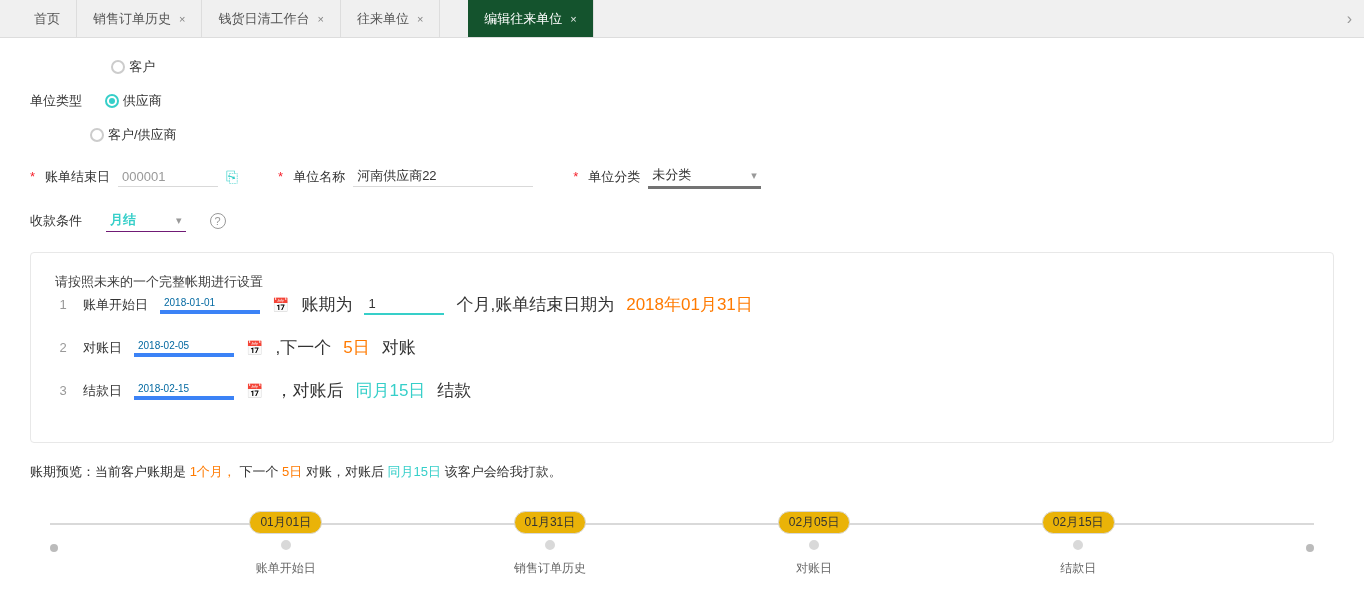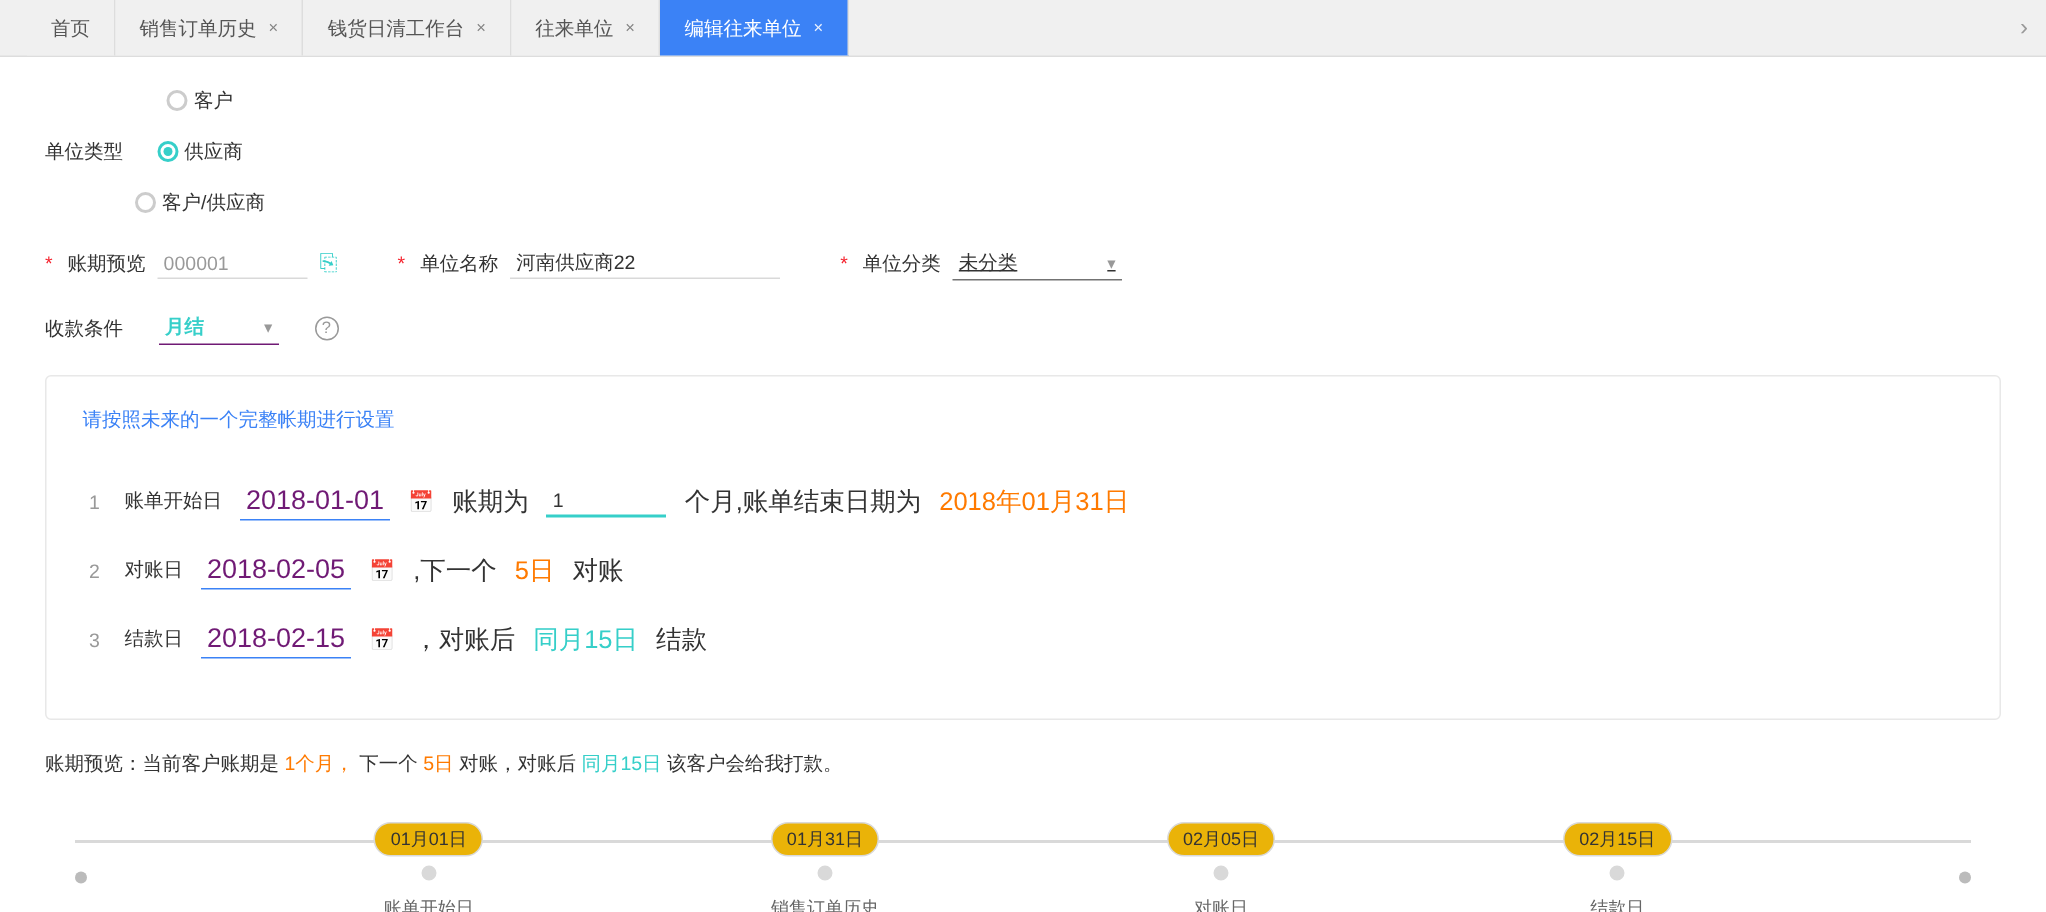--- a/index.html
+++ b/index.html
@@ -21,22 +21,23 @@
       height: 100%;
       cursor: pointer;
       font-size: 13px;
       color: #555;
       border-right: 1px solid #ddd;
       white-space: nowrap;
       background: #f0f0f0;
       gap: 6px;
     }
     .tab.active {
-      background: #3b82f6;
+      background: #14532d;
       color: #fff;
+      margin-left: 28px;
     }
     .tab .close-btn {
       font-size: 11px;
       color: inherit;
       opacity: 0.7;
       cursor: pointer;
       margin-left: 2px;
     }
     .tab.active .close-btn { color: #fff; opacity: 0.9; }
     .tab-more {
@@ -134,25 +135,24 @@
     .copy-icon {
       color: #36cfc9;
       font-size: 15px;
       cursor: pointer;
     }
 
     
     .dropdown {
       display: flex;
       align-items: center;
-      border-bottom: 1px solid #737373;
+      border-bottom: 3px solid #737373;
       padding: 2px 4px;
       cursor: pointer;
       gap: 60px;
-      text-decoration: underline;
     }
     .dropdown-text { color: #333; }
     .dropdown-arrow { color: #999; font-size: 11px; }
 
     
     .payment-row {
       display: flex;
       align-items: center;
       gap: 24px;
       margin-bottom: 20px;
@@ -180,22 +180,22 @@
     }
 
     
     .period-box {
       border: 1px solid #e8e8e8;
       border-radius: 4px;
       padding: 20px 24px;
       margin-bottom: 20px;
     }
     .period-hint {
-      color: #3b82f6;
-      margin-bottom: 32px;
+      color: #404040;
+      margin-bottom: 2px;
       font-size: 13px;
     }
 
     
     .period-row {
       display: flex;
       align-items: center;
       gap: 12px;
       margin-bottom: 20px;
     }
@@ -203,25 +203,25 @@
       color: #999;
       width: 16px;
       text-align: center;
     }
     .period-field-label {
       color: #333;
       white-space: nowrap;
     }
     .date-input {
       border: none;
-      border-bottom: 1px solid #3b82f6;
+      border-bottom: 4px solid #3b82f6;
       outline: none;
       padding: 2px 4px;
-      font-size: 18px;
-      color: #701a75;
+      font-size: 10px;
+      color: #0369a1;
       background: transparent;
       width: 100px;
     }
     .calendar-icon {
       color: #36cfc9;
       cursor: pointer;
       font-size: 14px;
     }
     .period-desc {
       color: #333;
@@ -341,21 +341,21 @@
           <div class="radio-circle"></div>
           <span>客户/供应商</span>
         </div>
       </div>
     </div>
   </div>
 
   <div class="form-row">
     <div class="form-group">
       <span class="required-star">*</span>
-      <span class="form-label">账期预览</span>
+      <span class="form-label">账单结束日</span>
       <input type="text" class="text-input unit-code-input" value="000001" style="">
       <span class="copy-icon">⎘</span>
     </div>
     <div class="form-group">
       <span class="required-star">*</span>
       <span class="form-label">单位名称</span>
       <input type="text" class="text-input unit-name-input" value="河南供应商22" style="">
     </div>
     <div class="form-group">
       <span class="required-star">*</span>

